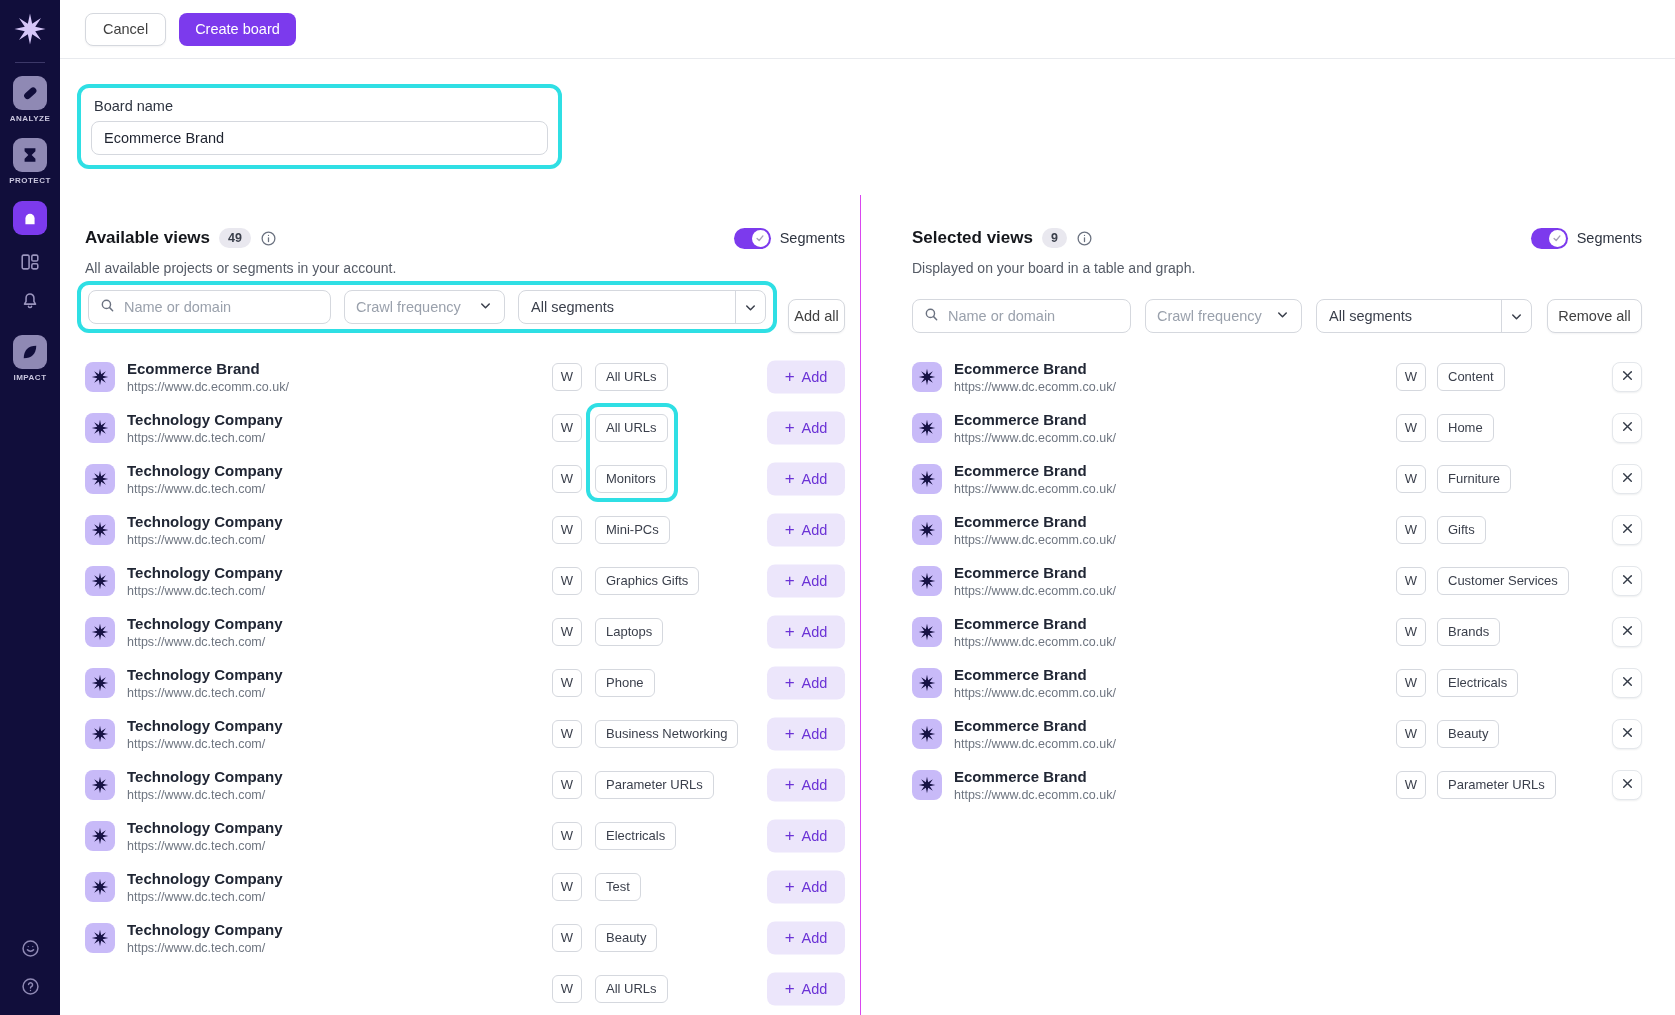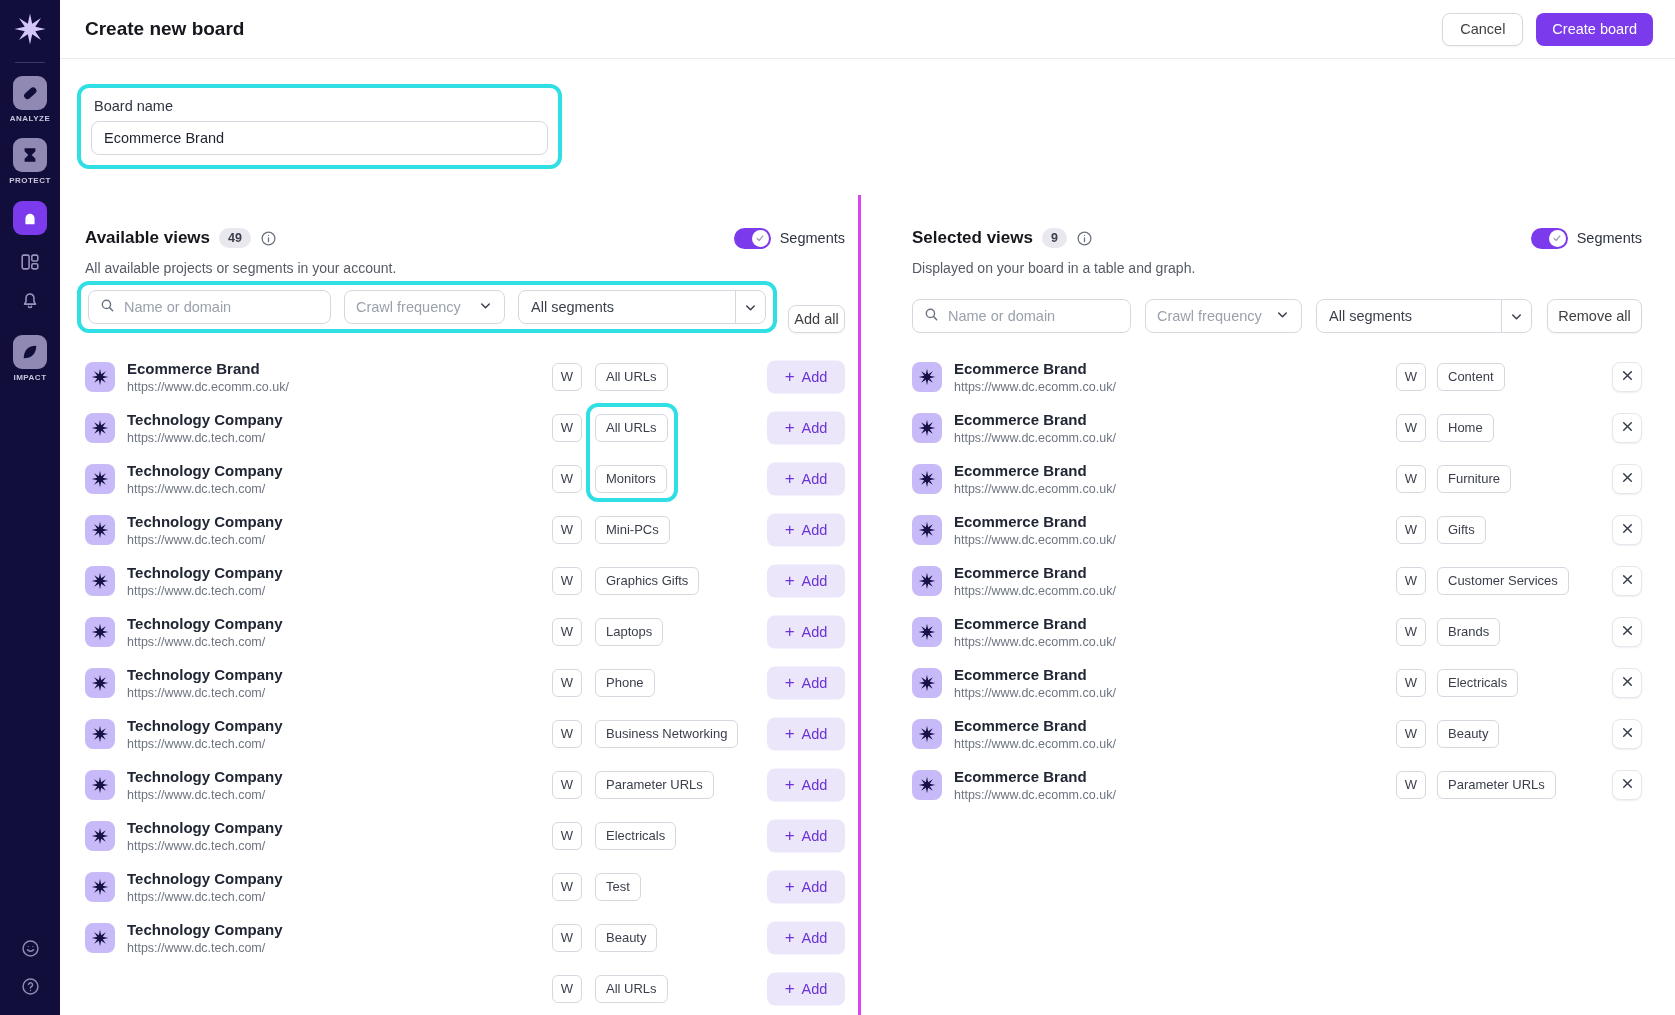--- a/index.html
+++ b/index.html
@@ -29,21 +29,21 @@
 
   .annotation { border:4px solid #2FDFE4; border-radius:12px; }
 
   .board-section { padding:25px 0 0 17px; height:136px; flex-shrink:0; }
   .board-box { width:485px; padding:8px 10px 10px; }
   .board-label { font-size:14.5px; color:#2E3440; margin:2px 0 7px 3px; }
   .board-input { width:100%; height:34px; border:1px solid #D5D8DE; border-radius:8px; padding:0 12px; font-size:14.5px; color:#1F2430; outline:none; }
 
   .panels { flex:1; display:flex; min-height:0; }
   .panel { padding-top:30px; }
-  .panel-left { width:801px; flex-shrink:0; border-right:3px solid #d946ef; padding-left:25px; }
+  .panel-left { width:801px; flex-shrink:0; border-right:1px solid #d946ef; padding-left:25px; }
   .panel-left-inner { width:760px; }
   .panel-right { flex:1; padding-left:51px; }
   .panel-right-inner { width:730px; }
 
   .panel-head { display:flex; align-items:center; height:26px; }
   .panel-title { font-size:17px; font-weight:700; color:#15171C; }
   .count-badge { background:#E9E8EF; border-radius:10px; padding:3px 9px; font-size:12.5px; font-weight:700; color:#3A3F4B; margin-left:9px; }
   .info-icon { margin-left:9px; display:flex; }
   .toggle-group { margin-left:auto; display:flex; align-items:center; gap:9px; }
   .toggle { width:37px; height:21px; border-radius:11px; background:#7C3AED; position:relative; }
@@ -57,21 +57,21 @@
   .field { height:34px; border:1px solid #D5D8DE; border-radius:8px; background:#fff; display:flex; align-items:center; }
   .search-box { padding:0 10px; gap:8px; }
   .search-box input { border:none; outline:none; flex:1; min-width:0; font-size:14.5px; font-family:inherit; color:#1F2430; background:transparent; }
   .search-box input::placeholder { color:#9AA1AC; }
   .select-box { padding:0 11px; justify-content:space-between; font-size:14.5px; }
   .select-box .ph { color:#9AA1AC; }
   .select-split { font-size:14.5px; }
   .select-split .val { flex:1; padding:0 12px; color:#3A3F4B; }
   .select-split .chev-cell { width:30px; height:100%; border-left:1px solid #D5D8DE; display:flex; align-items:center; justify-content:center; }
   .w243{width:243px;} .w161{width:161px;} .w248{width:248px;} .w219{width:219px;} .w157{width:157px;} .w216{width:216px;}
-  .add-all-btn { margin-left:11px; width:62px; padding:0; height:28px; }
+  .add-all-btn { margin-left:11px; width:62px; padding:0; height:34px; }
   .remove-all-btn { margin-left:auto; width:95px; padding:0; height:34px; }
 
   .rows-wrap { margin-top:18px; position:relative; }
   .row { height:51px; position:relative; display:flex; align-items:center; }
   .row-id { display:flex; align-items:center; gap:12px; }
   .row-icon { width:30px; height:30px; border-radius:8px; background:#C8BAF8; display:flex; align-items:center; justify-content:center; flex-shrink:0; }
   .row-name { font-size:15px; font-weight:700; color:#202634; line-height:1.2; }
   .row-url { font-size:12.5px; color:#6E7580; margin-top:2px; }
   .pill { border:1px solid #D5D8DE; border-radius:6px; background:#fff; display:flex; align-items:center; justify-content:center; font-size:13px; color:#3A3F4B; height:28px; position:absolute; top:50%; transform:translateY(-50%); white-space:nowrap; }
   .w-badge { left:467px; width:30px; }
@@ -163,21 +163,20 @@
           <circle cx="12" cy="12" r="8.5"></circle>
           <path d="M9.8 9.6a2.3 2.3 0 1 1 3.2 2.6c-.8.35-1 .9-1 1.6"></path>
           <circle cx="12" cy="16.6" r="0.8" fill="#8F89B4" stroke="none"></circle>
         </svg>
     </span>
   </div>
 </aside>
 
 <div class="main">
   <header class="topbar">
-    <h1 class="page-title">Create new board</h1>
     <button class="btn-secondary">Cancel</button>
     <button class="btn-primary">Create board</button>
   </header>
 
   <section class="board-section">
     <div class="board-box annotation">
       <div class="board-label">Board name</div>
       <input class="board-input" type="text" value="Ecommerce Brand" style="">
     </div>
   </section>

